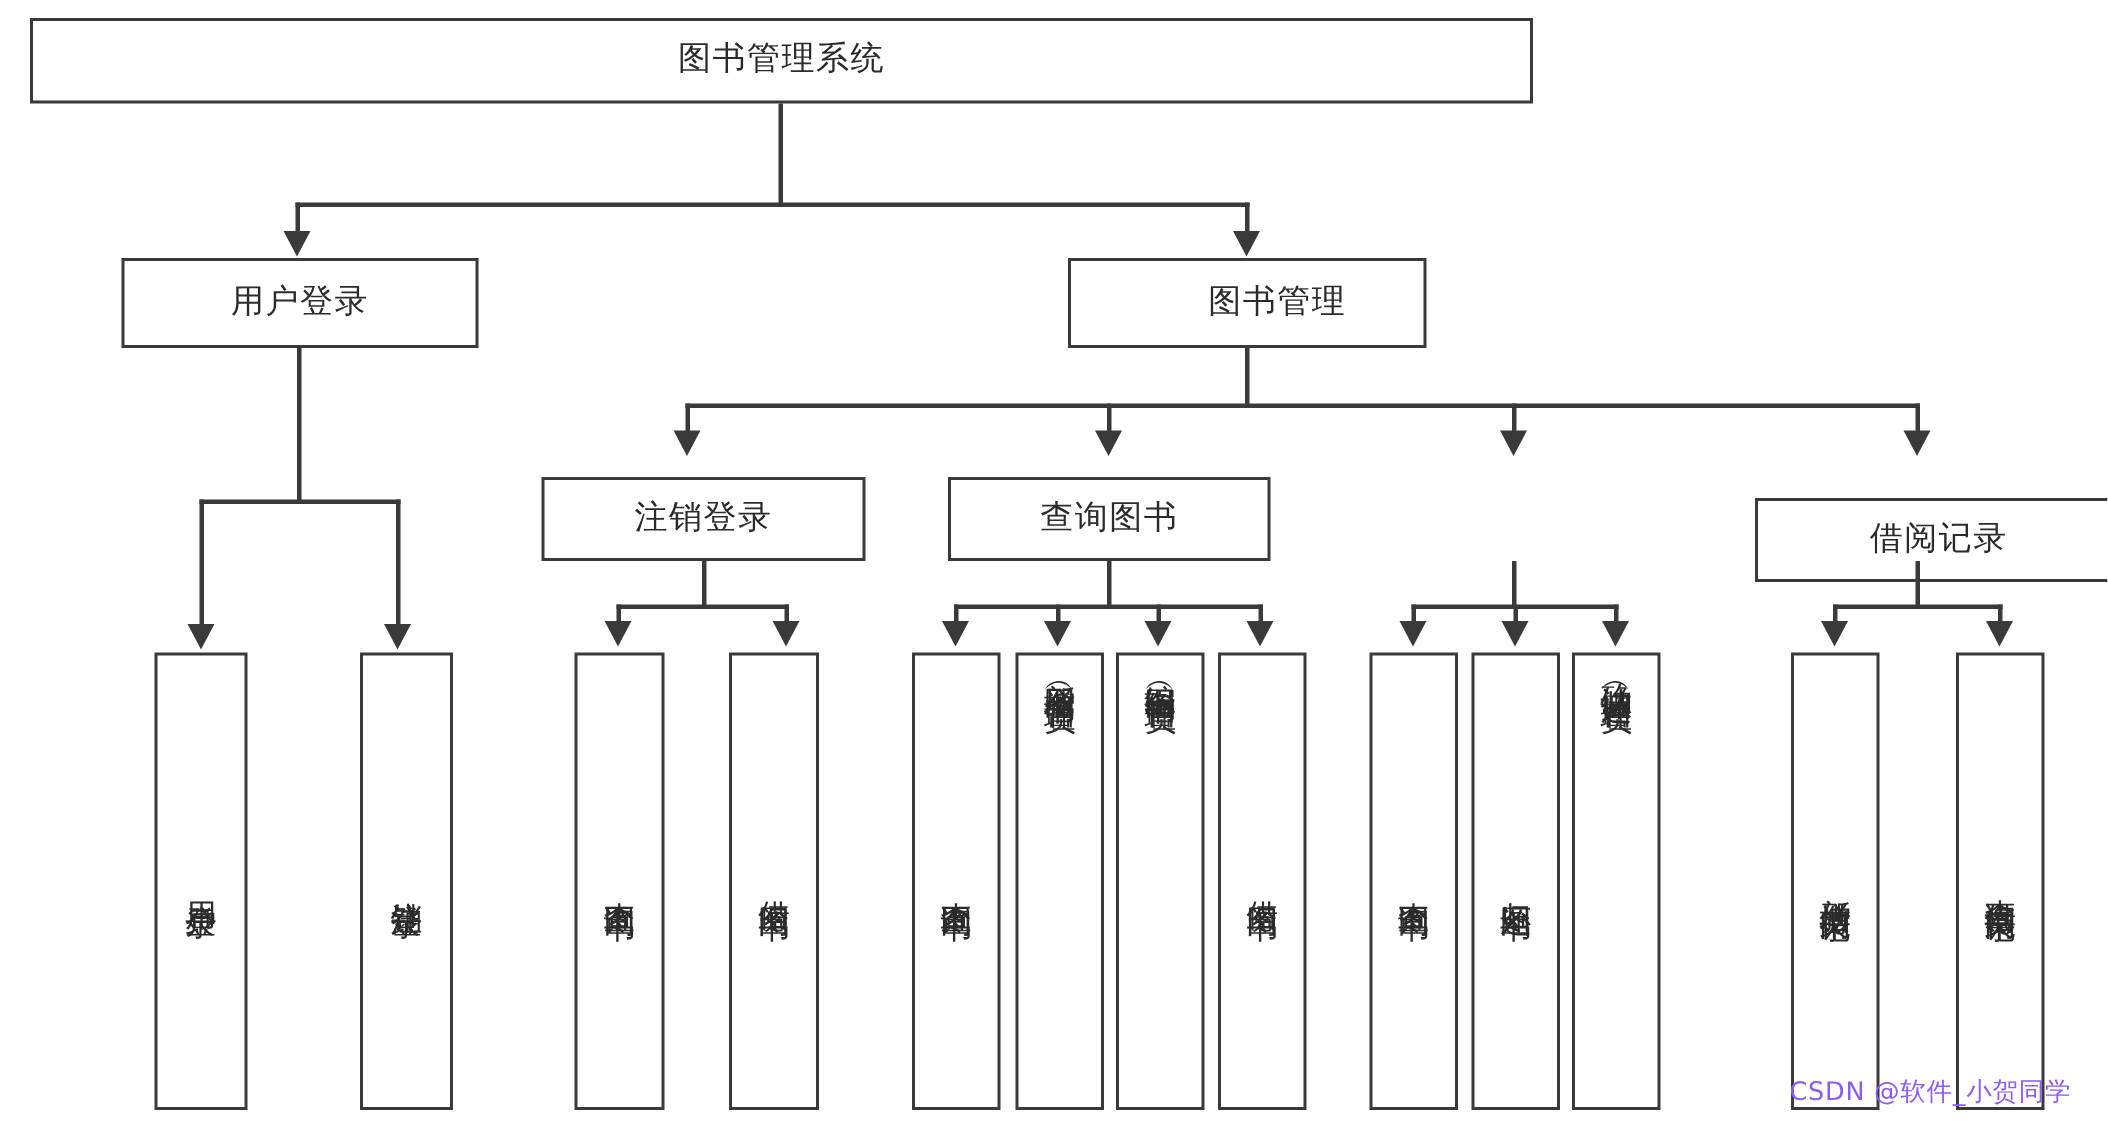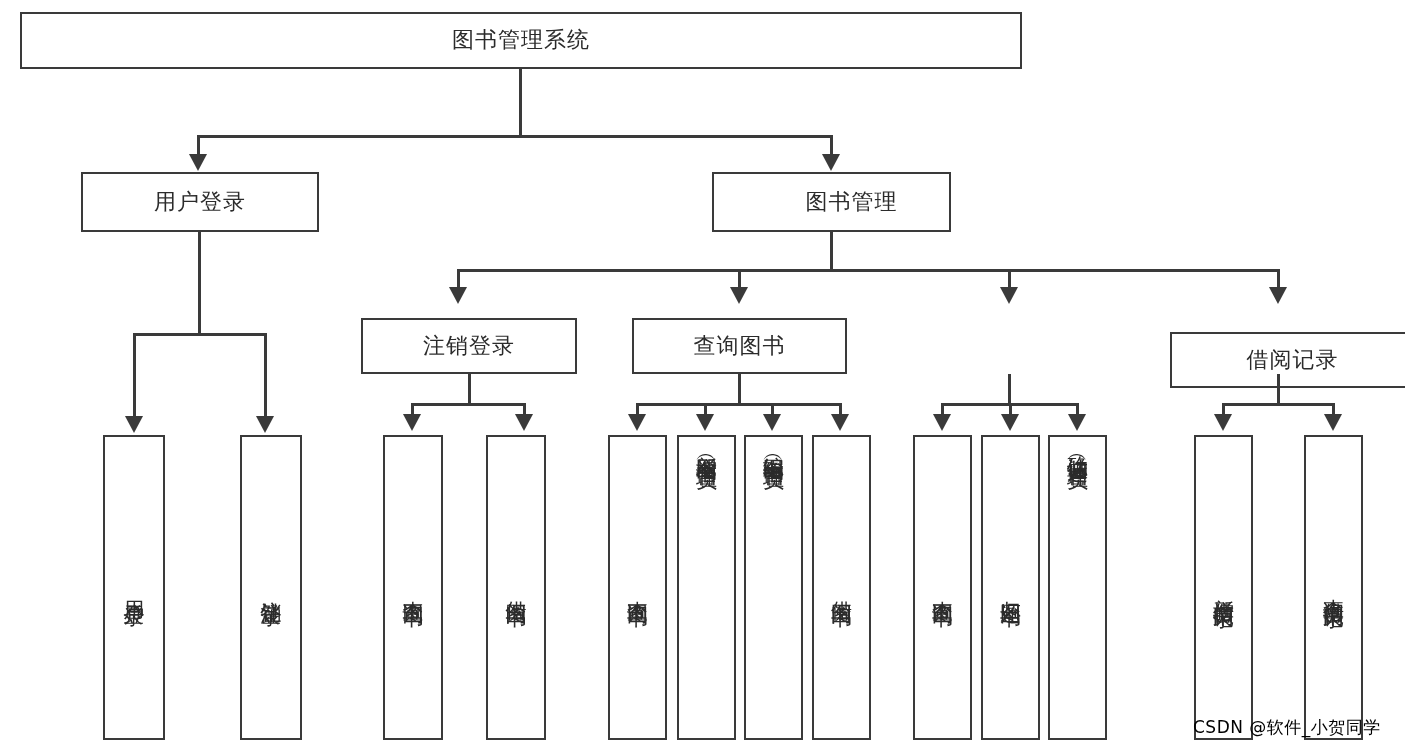--- a/index.html
+++ b/index.html
@@ -66,21 +66,21 @@
     position:absolute;
     width:0;height:0;
     border-left:9px solid transparent;
     border-right:9px solid transparent;
     border-top:17px solid #3a3a3a;
   }
 
   
   .watermark{
     position:absolute;
-    color:#000000;
+    color:#8b5cf6;
     font-size:17px;
     letter-spacing:0.5px;
     white-space:nowrap;
     user-select:none;
   }
 </style>
 </head>
 <body>
 
 <div id="canvas">

